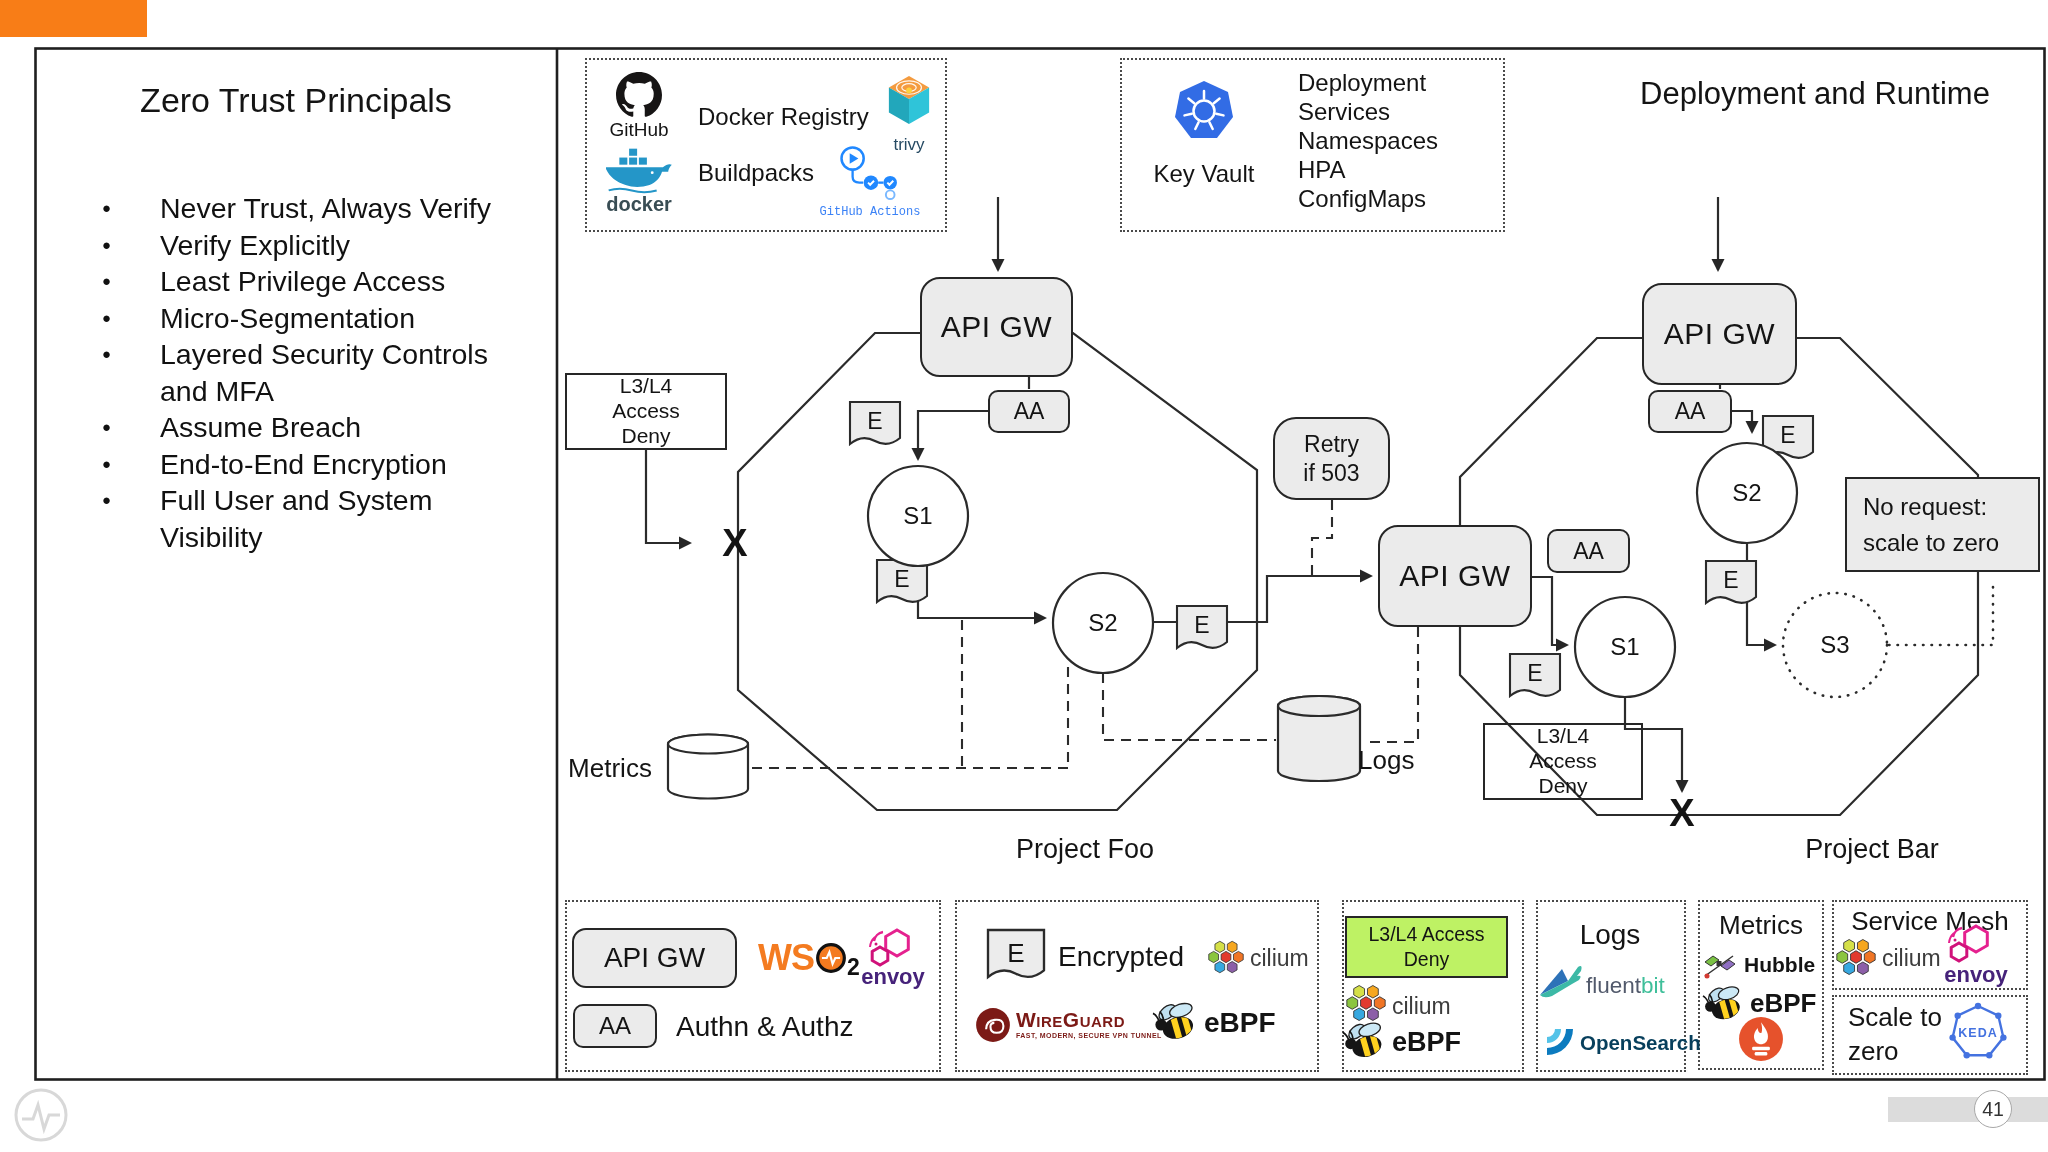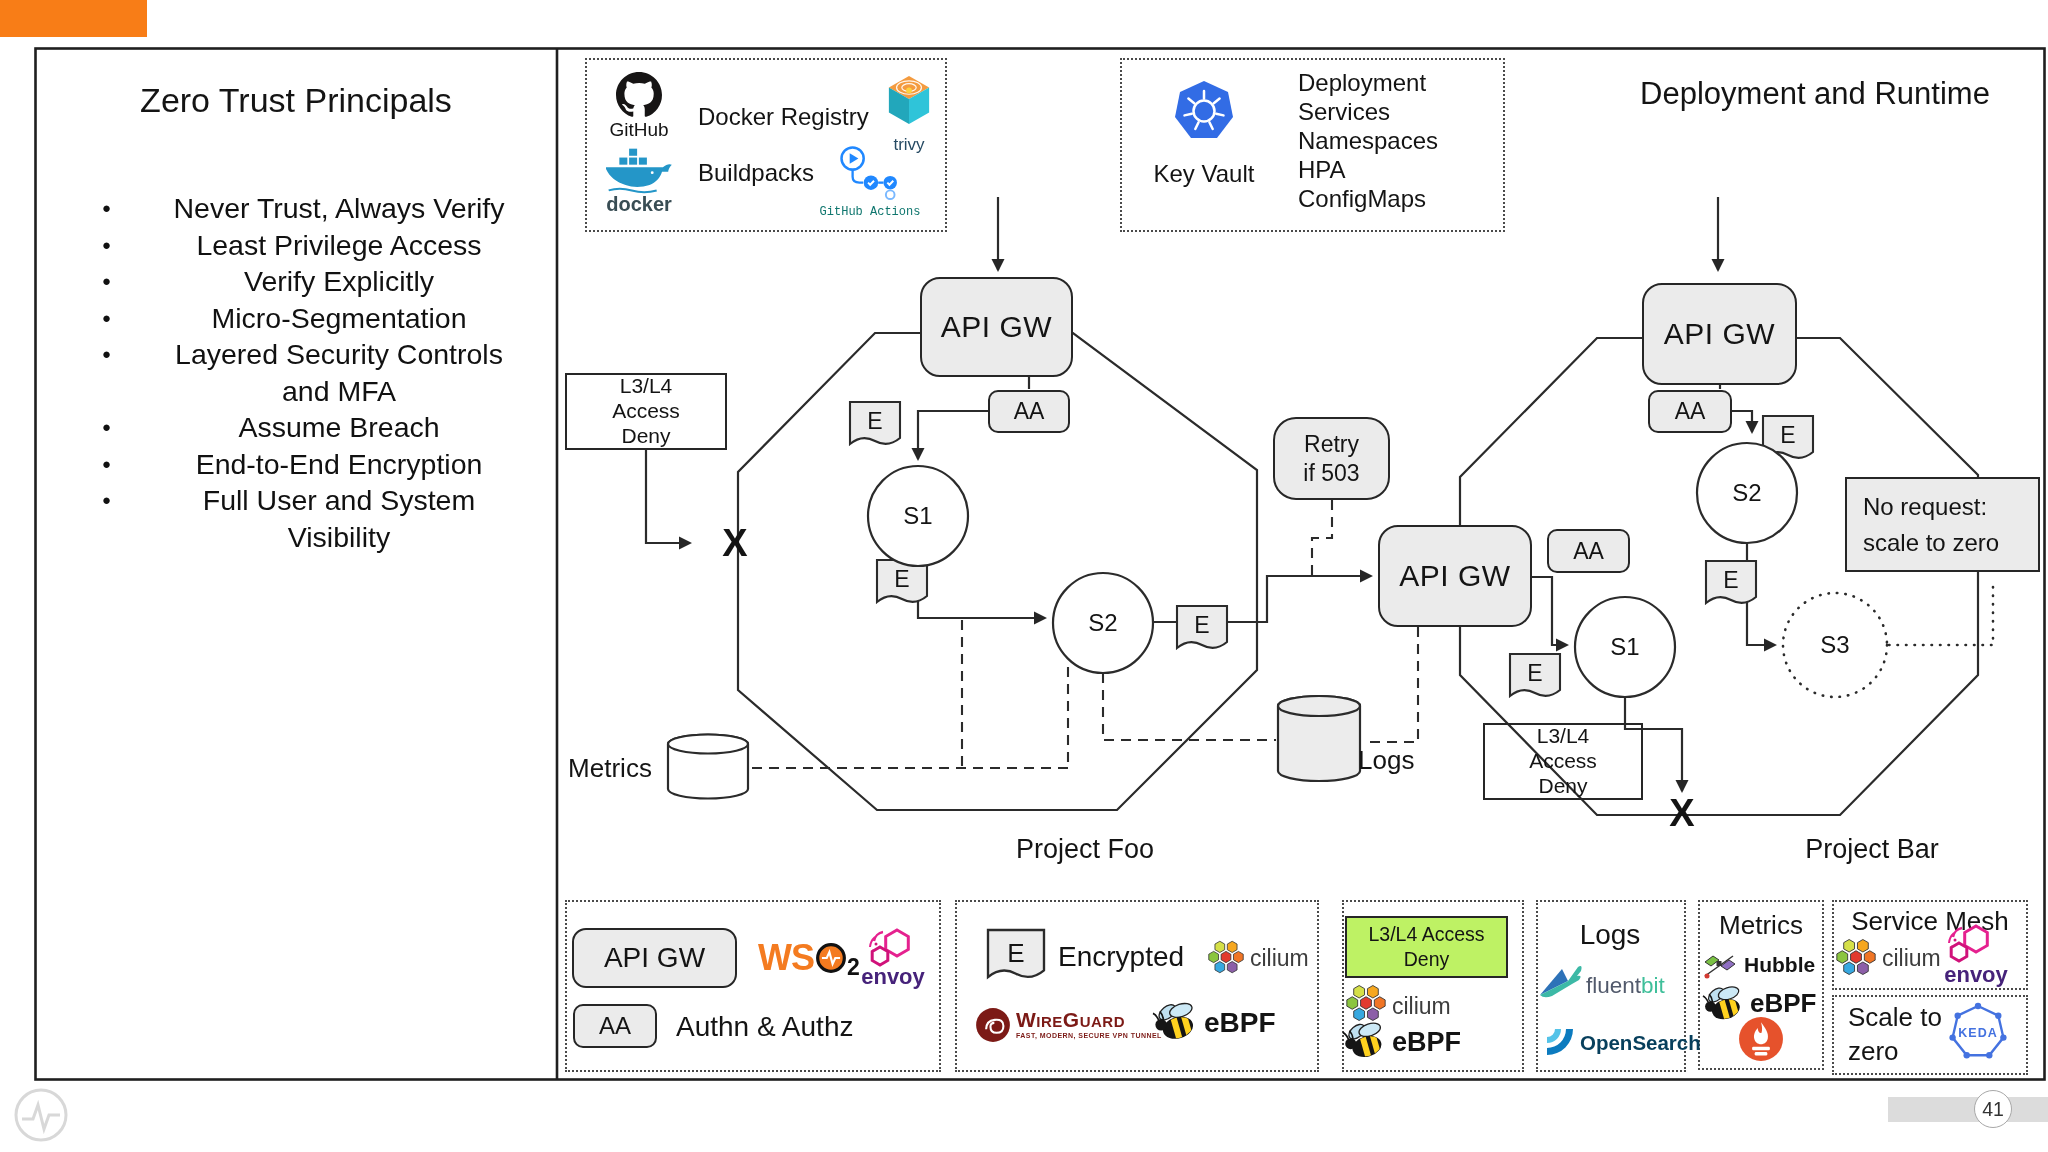--- a/index.html
+++ b/index.html
@@ -11,21 +11,21 @@
   .node { border:2.4px solid #262626; background:#ebebeb; color:#141414; }
   .gw { border-radius:20px; font-size:30px; font-weight:500; letter-spacing:.5px; }
   .aa { border-radius:10px; font-size:23px; }
   .plainbox { border:2.3px solid #262626; background:transparent; }
   .dotbox { border:2.2px dotted #4a4a4a; }
   .elbl { font-size:23px; display:flex; align-items:center; justify-content:center; }
   .slbl { font-size:24px; }
   .xmark { font-size:38px; font-weight:800; }
   .cyl-lbl { font-size:26px; }
   .proj-lbl { font-size:27px; }
-  ul.principals { list-style:none;text-align:center; }
+  ul.principals { list-style:none; }
   ul.principals li { position:relative; font-size:28.5px; line-height:36.5px; padding-left:72px; color:#111; }
   ul.principals li::before { content:"●"; position:absolute; left:14px; top:0; font-size:15px; }
   .wg-name { font-variant:small-caps; font-weight:700; color:#7c1a16; font-size:21px; letter-spacing:.5px; }
   .wg-tag { font-size:7px; letter-spacing:.45px; color:#7c1a16; font-weight:700; }
   .fl-a { color:#51596b; font-weight:500; }
   .fl-b { color:#3fbf9a; font-weight:500; }
 </style>
 </head>
 <body>
 
@@ -130,22 +130,22 @@
     <circle cx="1747" cy="493" r="50"></circle>
   </g>
   <circle cx="1835" cy="645" r="52" fill="#fff" stroke="#2b2b2b" stroke-width="2.6" stroke-dasharray="0.5 8" stroke-linecap="round"></circle>
 </svg>
 
 <div class="abs" style="left:0;top:0;width:147px;height:37px;background:#f87d17;z-index:2"></div>
 
 <div class="abs ctr" style="left:76px;top:80px;width:440px;height:40px;font-size:34px;font-weight:500;z-index:2">Zero Trust Principals</div>
 <ul class="principals abs" style="left:88px;top:190px;width:430px;z-index:2">
   <li>Never Trust, Always Verify</li>
+  <li>Verify Explicitly</li>
   <li>Least Privilege Access</li>
-  <li>Verify Explicitly</li>
   <li>Micro-Segmentation</li>
   <li>Layered Security Controls and MFA</li>
   <li>Assume Breach</li>
   <li>End-to-End Encryption</li>
   <li>Full User and System Visibility</li>
 </ul>
 
 <div class="abs ctr" style="left:1615px;top:74px;width:400px;height:40px;font-size:31px;font-weight:500;z-index:2">Deployment and Runtime</div>
 
 <div class="abs dotbox" style="left:585px;top:58px;width:362px;height:174px;z-index:2"></div>
@@ -180,21 +180,21 @@
   <circle cx="15" cy="13" r="11.5" fill="#fff" stroke="#2088ff" stroke-width="2.6"></circle>
   <polygon points="12,7.5 12,18.5 21,13" fill="#2088ff"></polygon>
   <path d="M15,24.5 V32 Q15,38 22,38 H26" stroke="#2088ff" stroke-width="2.4" fill="none"></path>
   <circle cx="34" cy="38" r="7.5" fill="#2088ff"></circle>
   <path d="M31,38 l2.2,2.2 l4,-4.2" stroke="#fff" stroke-width="2" fill="none"></path>
   <line x1="41.5" y1="38" x2="47" y2="38" stroke="#2088ff" stroke-width="2.4"></line>
   <circle cx="54" cy="38" r="7" fill="#2088ff"></circle>
   <path d="M51,38 l2.2,2.2 l4,-4.2" stroke="#fff" stroke-width="2" fill="none"></path>
   <circle cx="54" cy="50.5" r="4.5" fill="#fff" stroke="#79b8ff" stroke-width="2"></circle>
 </svg>
-<div class="abs ctr" style="left:808px;top:204px;width:124px;height:16px;font-size:12px;font-family:'Liberation Mono',monospace;color:#0f766e;z-index:3">GitHub Actions</div>
+<div class="abs ctr" style="left:808px;top:204px;width:124px;height:16px;font-size:12px;font-family:'Liberation Mono',monospace;color:#3b82f6;z-index:3">GitHub Actions</div>
 
 <div class="abs dotbox" style="left:1120px;top:58px;width:385px;height:174px;z-index:2"></div>
 <svg class="abs" style="left:1172px;top:80px;z-index:3" width="64" height="62" viewBox="0 0 64 62">
   <polygon points="32,1 56,12 61,37 45,58 19,58 3,37 8,12" fill="#326ce5"></polygon>
   <circle cx="32" cy="31" r="10.5" fill="none" stroke="#fff" stroke-width="2.5"></circle>
   <g stroke="#fff" stroke-width="2.5" stroke-linecap="round">
     <line x1="32" y1="18.5" x2="32" y2="11"></line>
     <line x1="41.8" y1="23.2" x2="47.6" y2="18.5"></line>
     <line x1="44.2" y1="33.8" x2="51.5" y2="35.4"></line>
     <line x1="37.4" y1="42.3" x2="40.7" y2="49"></line>

